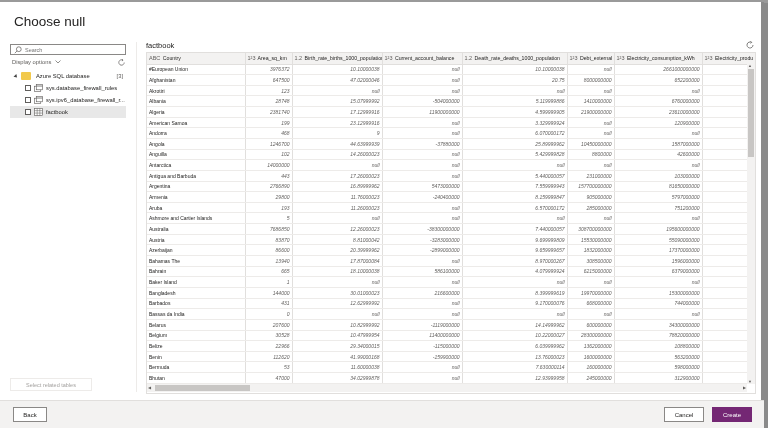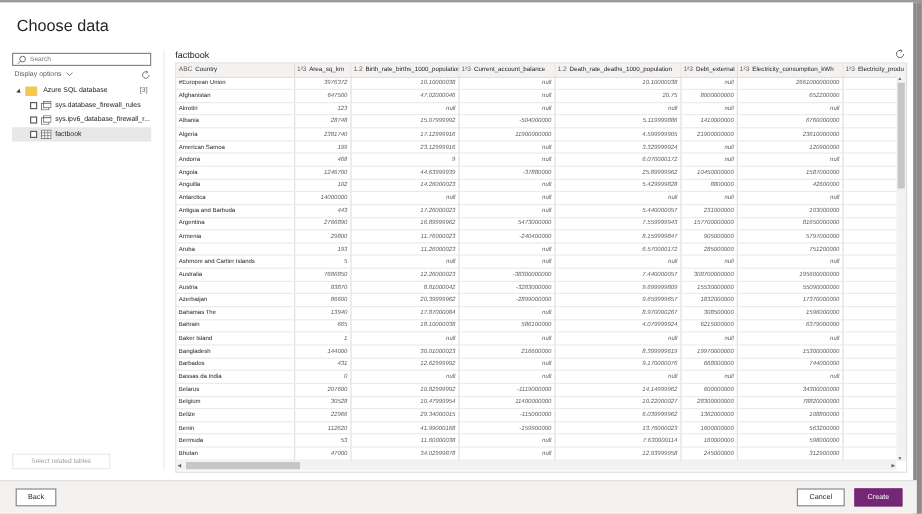--- a/index.html
+++ b/index.html
@@ -47,21 +47,21 @@
   .back-btn { left: 13px; top: 6px; width: 34px; border: 1px solid #8a8886; background: #fff; color: #252423; }
   .cancel-btn { left: 664px; top: 6px; width: 40px; border: 1px solid #8a8886; background: #fff; color: #252423; }
   .create-btn { left: 712px; top: 6px; width: 40px; background: #742774; color: #fff; border: 1px solid #742774; }
 </style>
 </head>
 <body>
 
 <div class="topstrip"></div>
 
 <div class="dialog">
-  <div class="title">Choose data</div>
+  <div class="title">Choose null</div>
 
   <div class="search">
     <svg class="ico" viewBox="0 0 10 10">
         <circle cx="6" cy="4" r="3" fill="none" stroke="#605e5c" stroke-width="0.9"></circle>
         <line x1="3.8" y1="6.2" x2="1" y2="9" stroke="#605e5c" stroke-width="0.9"></line>
       </svg>
     <input placeholder="Search" style="">
   </div>
 
   <div class="display-opts">

